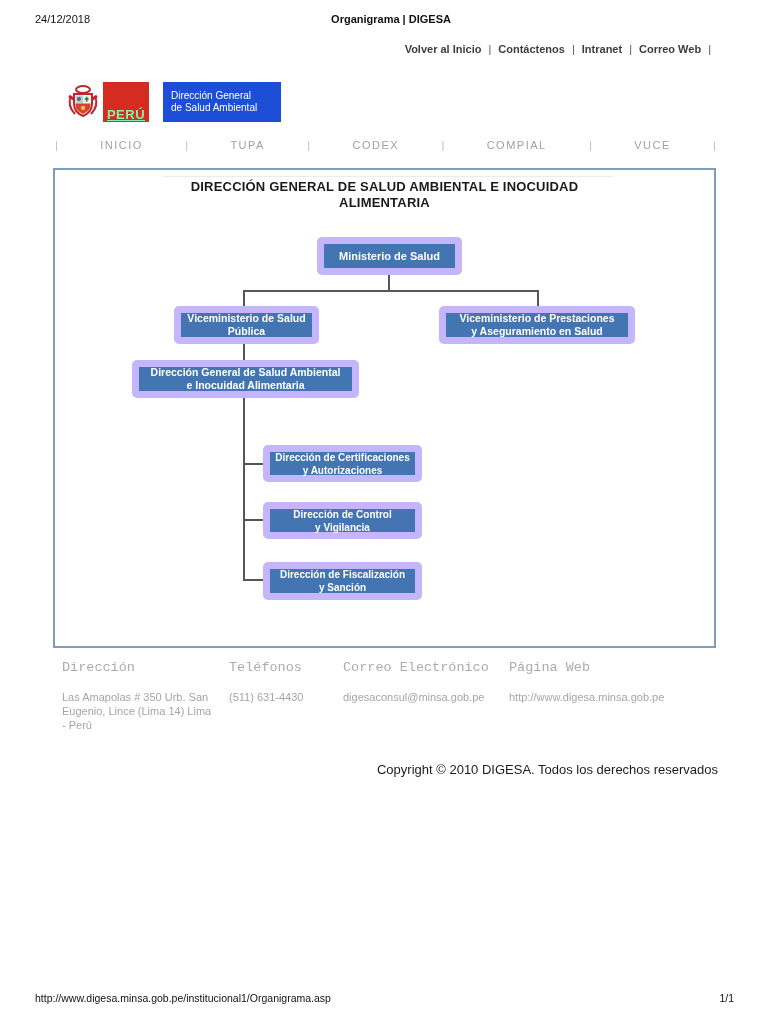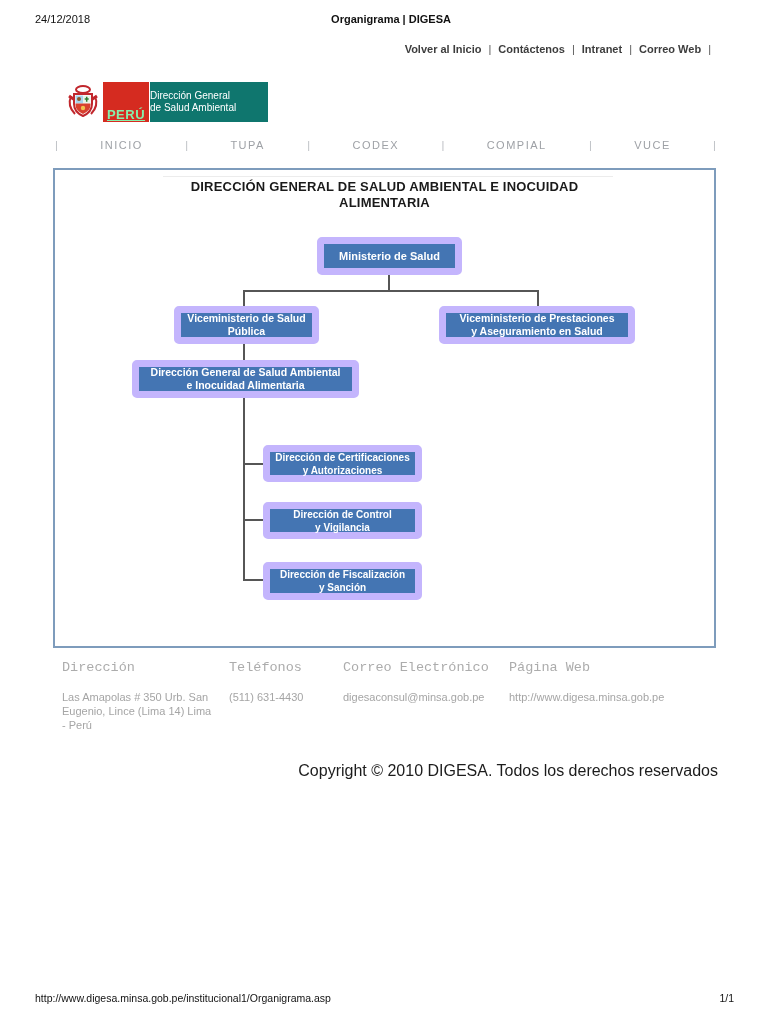--- a/index.html
+++ b/index.html
@@ -16,21 +16,21 @@
   
   .top-links { position:absolute; top:43px; right:50px; font-size:11px; color:#3d3d3d; white-space:nowrap; }
   .top-links a { color:#3d3d3d; text-decoration:none;font-weight:bold; }
   .tl-sep { color:#555; margin:0 7px; }
 
   
   .logo { position:absolute; left:62px; top:82px; height:40px; display:flex; align-items:stretch; }
   .logo-coat { width:41px; background:#fff; display:flex; align-items:center; justify-content:center; }
   .logo-peru { width:46px; background:#D52B20; color:#86efac; display:flex; align-items:flex-end; justify-content:center; font-weight:bold; font-size:13px; letter-spacing:.5px;text-decoration:underline; }
   .logo-ministry { width:85px; background:#515254; color:#fff; display:flex; flex-direction:column; justify-content:center; padding-left:7px; font-size:13px; font-weight:bold; line-height:14px; }
-  .logo-direction { width:118px; background:#0f766e; color:#fff; margin-left:1px; display:flex; flex-direction:column; justify-content:center; font-size:10px; line-height:12px; }
+  .logo-direction { width:118px; background:#1d4ed8; color:#fff; margin-left:14px; display:flex; flex-direction:column; justify-content:center; padding-left:8px; font-size:10px; line-height:12px; }
 
   
   .nav { position:absolute; left:55px; right:52px; top:139px; display:flex; justify-content:space-between; align-items:center; font-size:11px; color:#9EA1A6; letter-spacing:1.5px; }
   .nav .nav-sep { color:#BBBEC2; letter-spacing:0; }
   .nav a { color:#9EA1A6; text-decoration:none; }
 
   
   .content-box { position:absolute; left:53px; top:168px; width:663px; height:480px; border:2px solid #7E9CBC; background:#fff; }
   .chart-rule { position:absolute; left:108px; top:6px; width:450px; height:1px; background:#ececec; }
   .chart-title { position:absolute; left:0; top:9px; width:100%; text-align:center; font-size:13px; font-weight:bold; color:#1a1a1a; line-height:16px; letter-spacing:.2px; }
@@ -62,21 +62,21 @@
   .finfo { position:absolute; top:660px; left:0; width:768px; }
   .fcol { position:absolute; top:0; }
   .fcol-1 { left:62px; width:150px; }
   .fcol-2 { left:229px; }
   .fcol-3 { left:343px; }
   .fcol-4 { left:509px; }
   .fhead { font-family:Liberation Mono, monospace; font-size:13.5px; color:#ACACAC; margin-bottom:15px; }
   .fline { font-size:11px; color:#A5A5A5; line-height:14px; }
   .fline a { color:#A5A5A5; text-decoration:none; }
 
-  .copyright { position:absolute; top:762px; right:50px; font-size:16px; color:#1c1c1c; }
+  .copyright { position:absolute; top:762px; right:50px; font-size:13px; color:#1c1c1c; }
 </style>
 </head>
 <body>
 
 <div class="page">
 
   <div class="ph-date">24/12/2018</div>
   <div class="ph-title">Organigrama | DIGESA</div>
 
   <div class="top-links">

